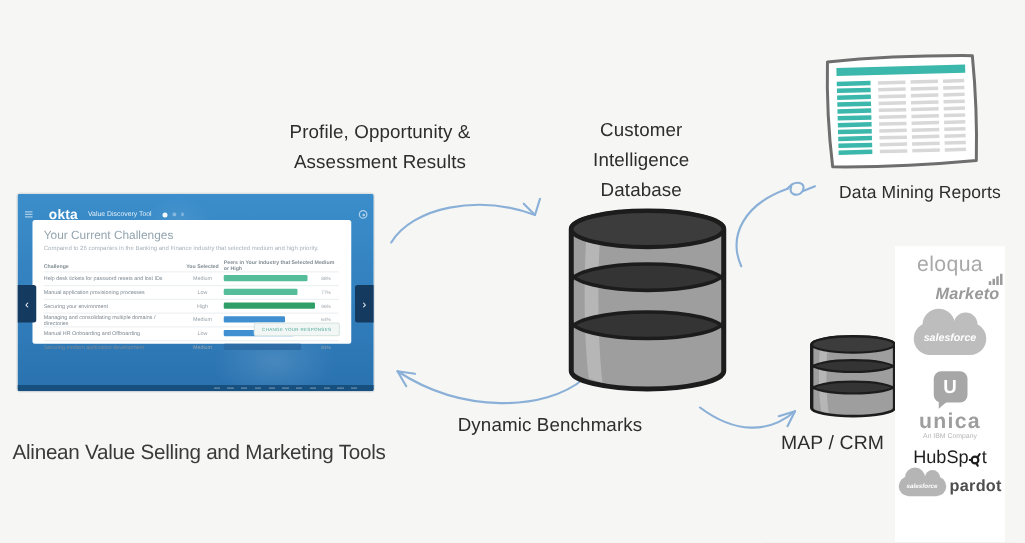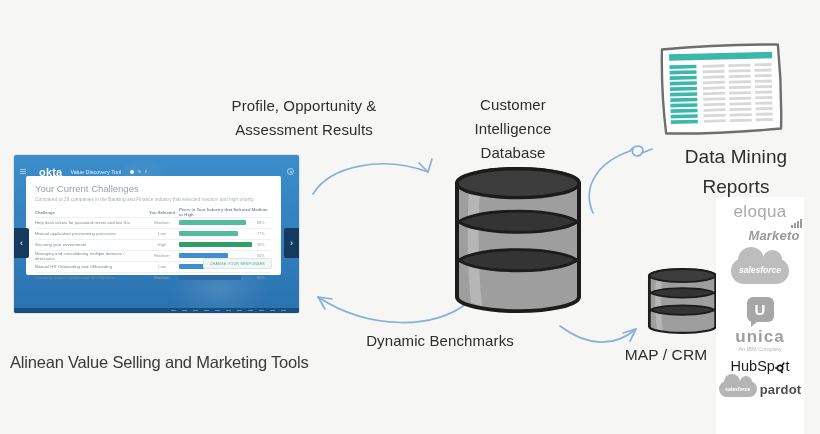--- a/index.html
+++ b/index.html
@@ -8,21 +8,21 @@
     position:relative; width:820px; height:434px; overflow:hidden;
     background:#f6f6f4; font-family:"Liberation Sans", sans-serif;
   }
   
   .dlabel {
     position:absolute; color:#2d2d2d; font-size:15px; line-height:1.6;
     text-align:center; white-space:pre-line; letter-spacing:0.1px;
   }
   .lbl-profile  { left:188px; top:94px;  width:232px; }
   .lbl-cid      { left:437px; top:93px;  width:152px; }
-  .lbl-reports  { left:660px; top:142px; width:152px; font-size:19px; }
+  .lbl-reports  { left:660px; top:142px; width:152px; font-size:14px; }
   .lbl-dynamic  { left:360px; top:329px; width:160px; }
   .lbl-mapcrm   { left:614px; top:343px; width:104px; font-size:15.5px; }
   .lbl-alinean  { left:10px;  top:317px; width:320px; text-align:left; font-size:16.5px; letter-spacing:-0.2px; color:#3a3a3a;margin-top:32px; }
 
   
   .arrows { position:absolute; left:0; top:0; width:820px; height:434px; pointer-events:none; }
 
   
   .okta-panel {
     position:absolute; left:14px; top:155px; width:285px; height:158px;
@@ -101,21 +101,21 @@
   .cloud::after  { content:""; position:absolute; width:19px; height:19px; border-radius:50%; background:#bdbdbd; top:-8px; right:7px; }
   .cloud span { position:absolute; left:0; right:0; top:7px; text-align:center; color:#fff; font-size:8.5px; font-style:italic; z-index:1; }
   .logo-unica { margin-top:13px; display:flex; flex-direction:column; align-items:center; }
   .unica-bubble { position:relative; width:27px; height:25px; background:#a7a7a7; border-radius:6px;
     color:#fff; font-weight:bold; font-size:15px; display:flex; align-items:center; justify-content:center; }
   .unica-bubble::after { content:""; position:absolute; left:4px; bottom:-5px;
     border-left:7px solid #a7a7a7; border-bottom:6px solid transparent; }
   .unica-word { margin-top:6px; font-size:17px; font-weight:bold; color:#9e9e9e; letter-spacing:1px; line-height:1; }
   .unica-sub { font-size:5.5px; color:#b5b5b5; margin-top:1px; }
   .logo-hubspot { margin-top:6px; display:flex; align-items:center; font-size:14.5px; font-weight:normal; color:#1d1d1d;justify-content:center; }
-  .logo-pardot { margin-top:7px; display:flex; align-items:center; gap:3px; }
+  .logo-pardot { margin-top:7px; display:flex; gap:3px; }
   .cloud.mini { width:38px; height:16px; border-radius:8px; margin:0; background:#b5b5b5; }
   .cloud.mini::before { width:16px; height:16px; top:-7px; left:5px; background:#b5b5b5; }
   .cloud.mini::after  { width:12px; height:12px; top:-5px; right:5px; background:#b5b5b5; }
   .cloud.mini span { top:4.5px; font-size:5px; }
   .pardot-word { font-size:13px; color:#4e4e4e; font-weight:600; letter-spacing:.2px; }
 </style>
 </head>
 <body>
 
 <div class="stage">

